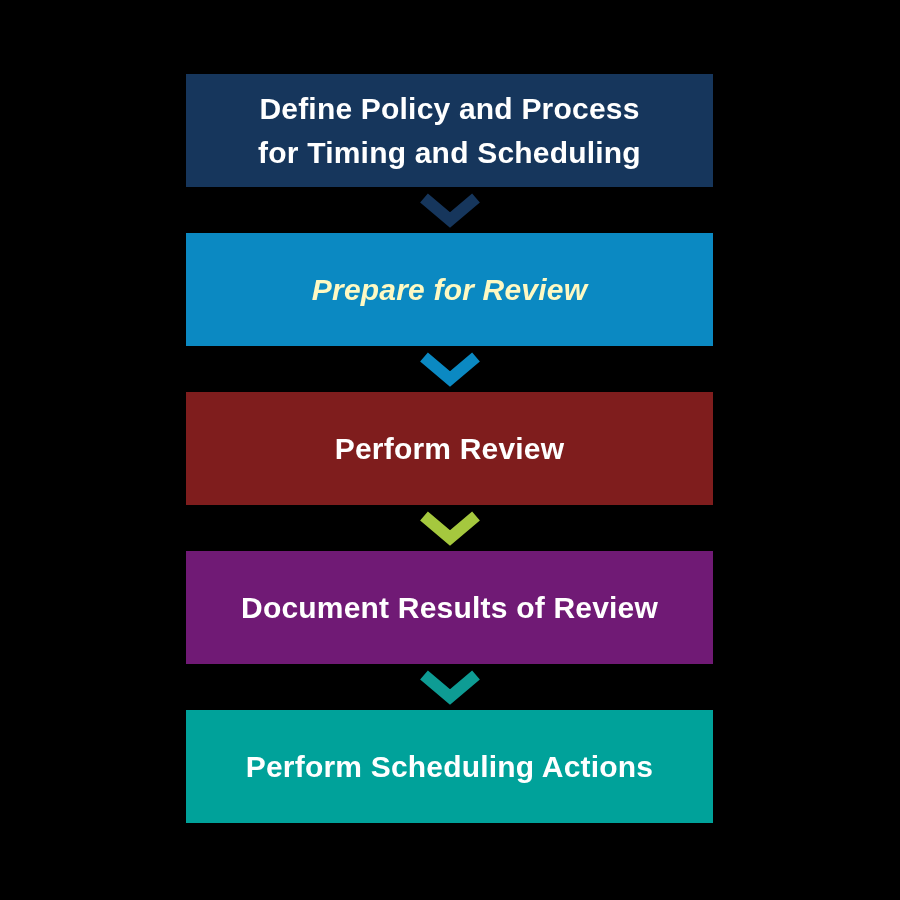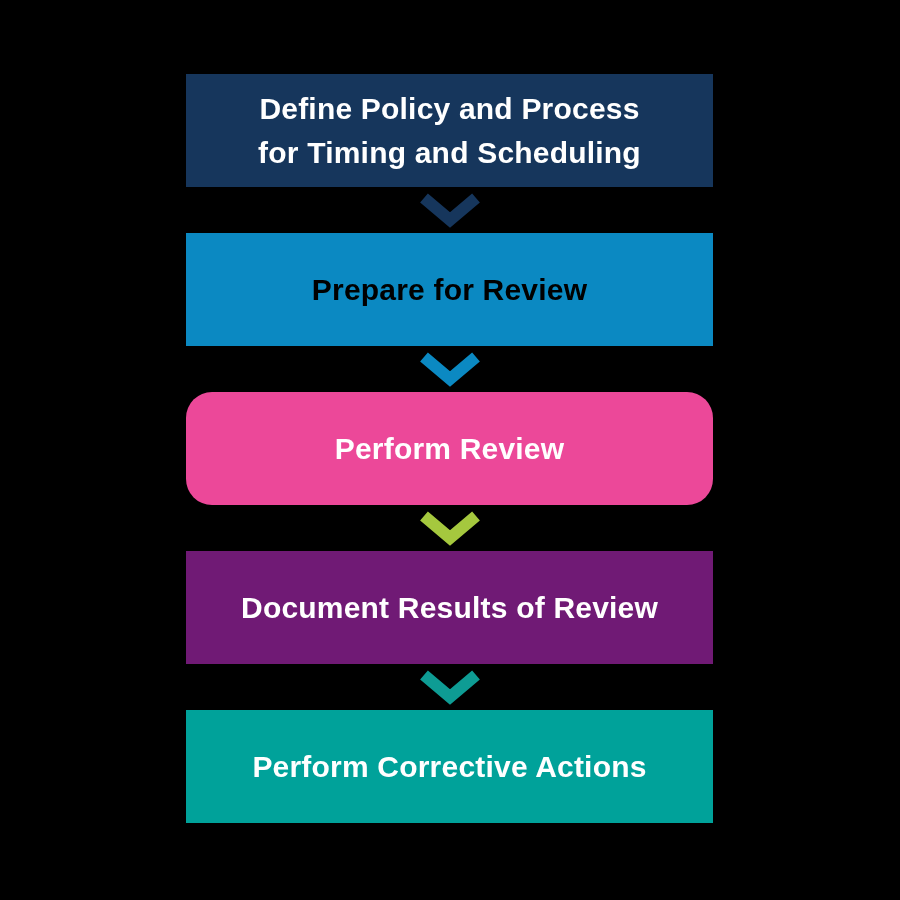--- a/index.html
+++ b/index.html
@@ -56,40 +56,40 @@
 
     <div class="box" style="background-color: rgb(22, 54, 92); color: rgb(255, 255, 255);">Define Policy and Process
 for Timing and Scheduling</div>
 
     <div class="connector">
       <svg class="chev" width="66" height="36" viewBox="0 0 66 36" aria-hidden="true">
         <polyline points="7,6 33,28 59,6" fill="none" stroke-width="12" stroke-linecap="butt" stroke-linejoin="miter" stroke="#16365C"></polyline>
       </svg>
     </div>
 
-    <div class="box" style="background-color: rgb(11, 137, 194); color: #000000;">Prepare for Review</div>
+    <div class="box" style="background-color: rgb(11, 137, 194); color: #fef9c3; font-style: italic;">Prepare for Review</div>
 
     <div class="connector">
       <svg class="chev" width="66" height="36" viewBox="0 0 66 36" aria-hidden="true">
         <polyline points="7,6 33,28 59,6" fill="none" stroke-width="12" stroke-linecap="butt" stroke-linejoin="miter" stroke="#0B89C2"></polyline>
       </svg>
     </div>
 
-    <div class="box" style="background-color: #ec4899; color: rgb(255, 255, 255); border-radius: 26px;">Perform Review</div>
+    <div class="box" style="background-color: #7f1d1d; color: rgb(255, 255, 255);">Perform Review</div>
 
     <div class="connector">
       <svg class="chev" width="66" height="36" viewBox="0 0 66 36" aria-hidden="true">
         <polyline points="7,6 33,28 59,6" fill="none" stroke-width="12" stroke-linecap="butt" stroke-linejoin="miter" stroke="#A5C83E"></polyline>
       </svg>
     </div>
 
     <div class="box" style="background-color: #701a75; color: rgb(255, 255, 255); text-align: right;">Document Results of Review</div>
 
     <div class="connector">
       <svg class="chev" width="66" height="36" viewBox="0 0 66 36" aria-hidden="true">
         <polyline points="7,6 33,28 59,6" fill="none" stroke-width="12" stroke-linecap="butt" stroke-linejoin="miter" stroke="#0E9C94"></polyline>
       </svg>
     </div>
 
-    <div class="box" style="background-color: rgb(0, 162, 154); color: rgb(255, 255, 255);">Perform Corrective Actions</div>
+    <div class="box" style="background-color: rgb(0, 162, 154); color: rgb(255, 255, 255);">Perform Scheduling Actions</div>
 
   </div>
 </div>
 
 </body></html>

